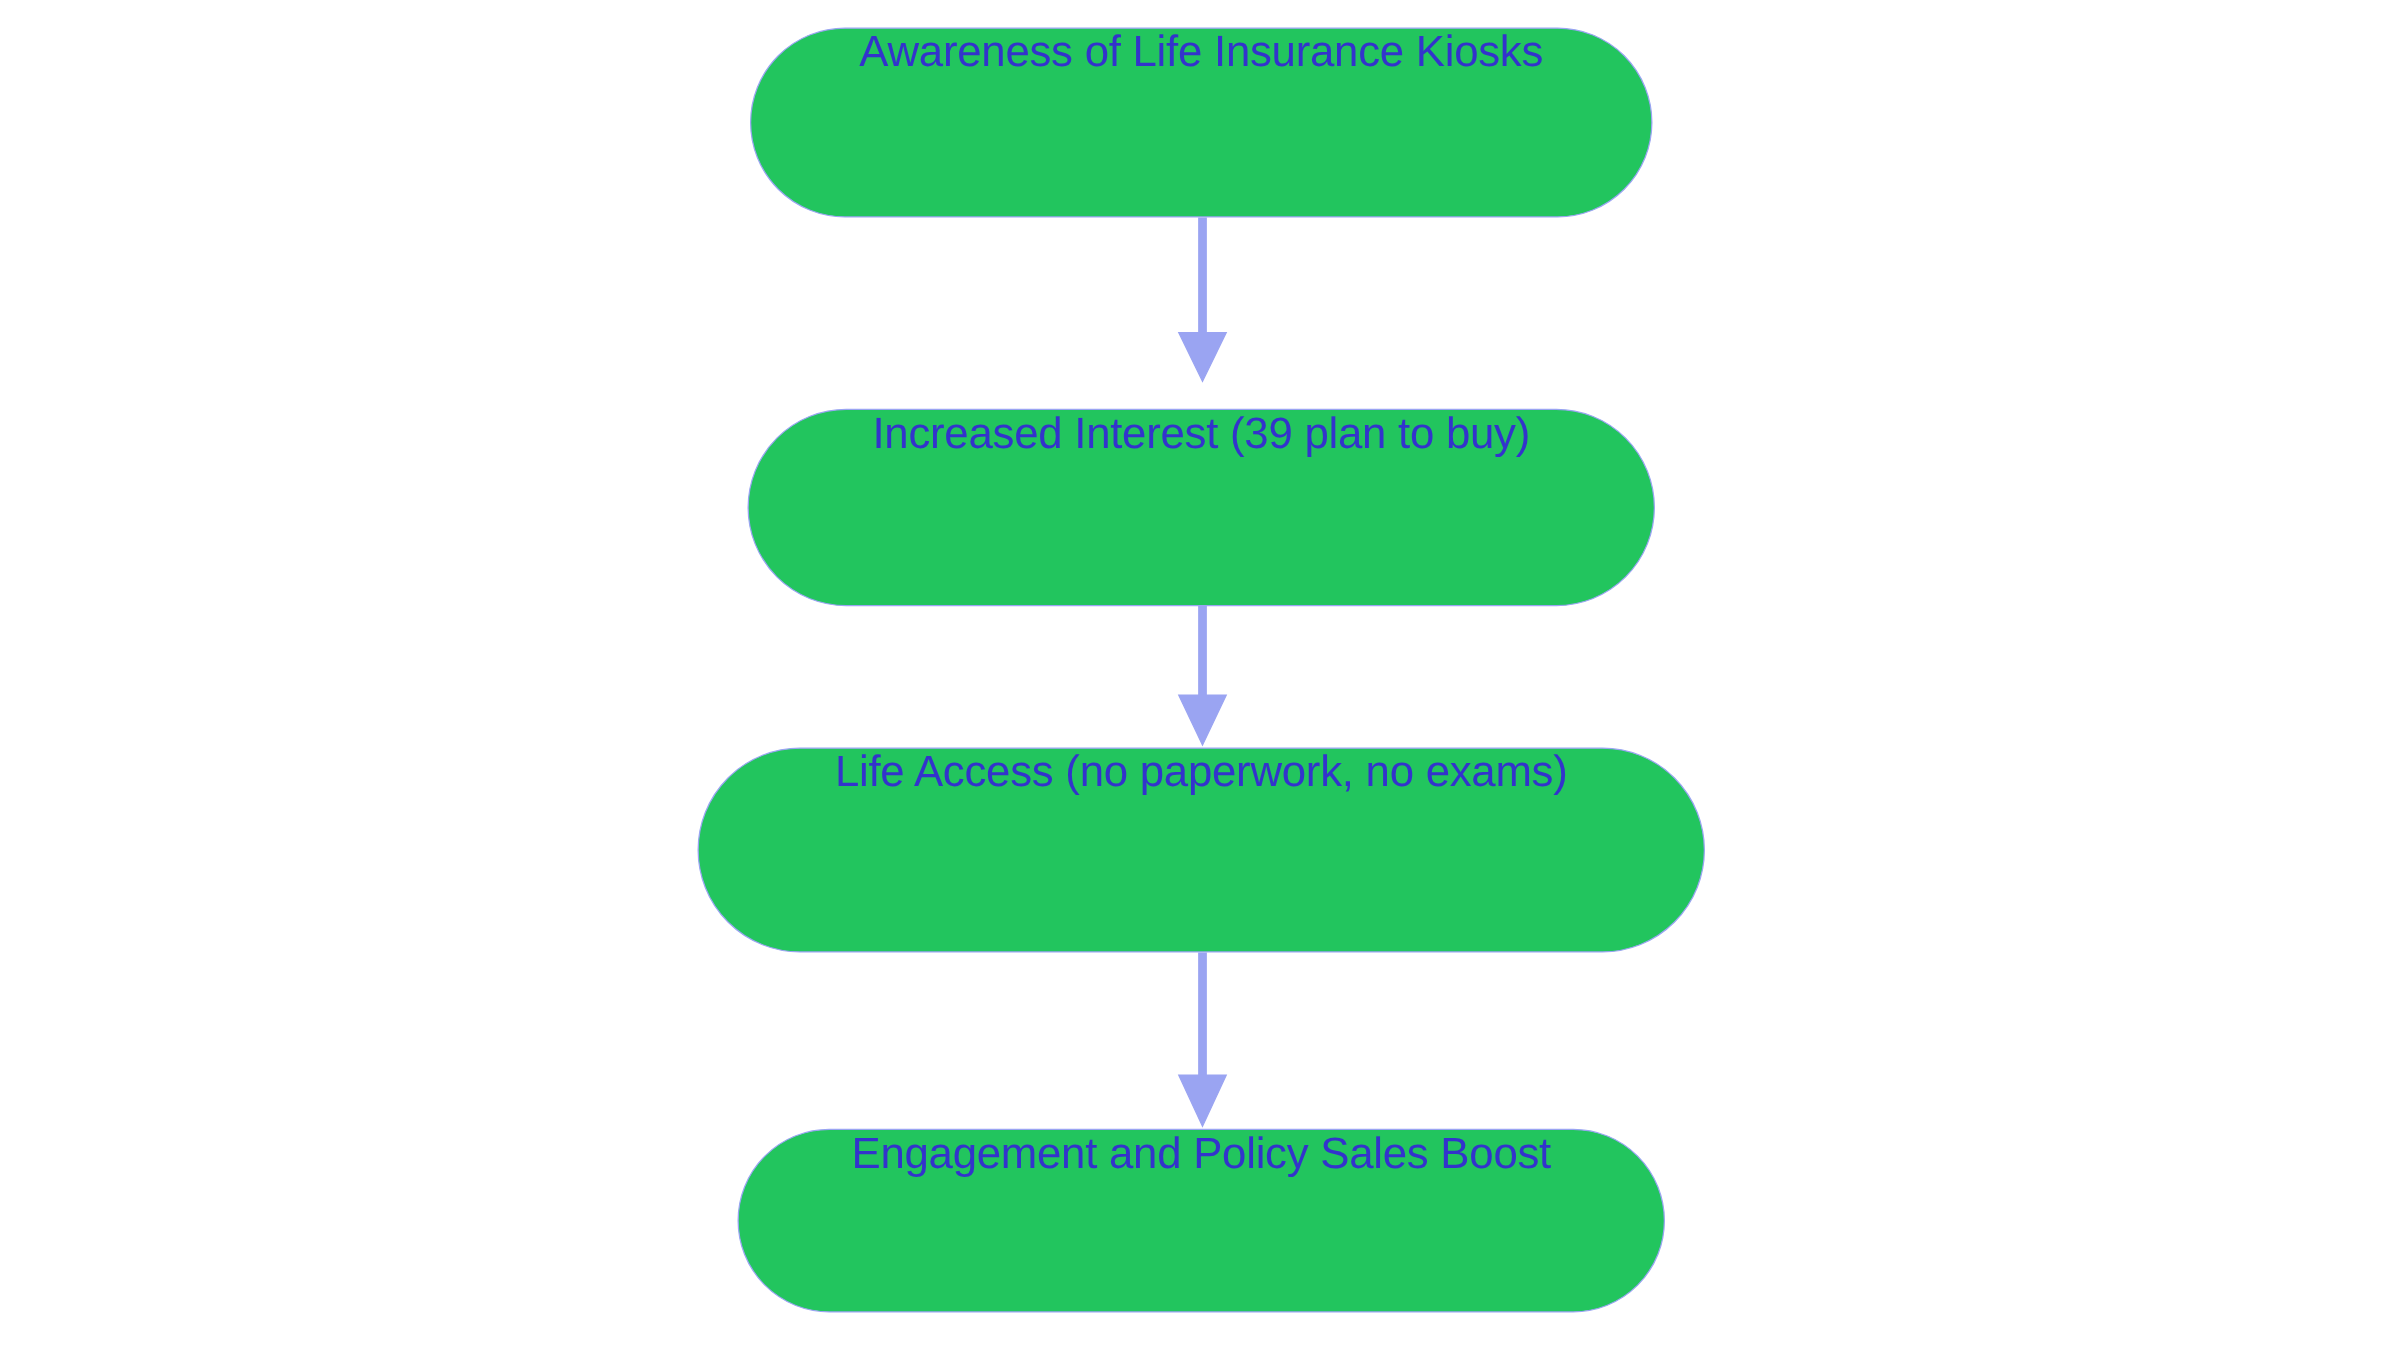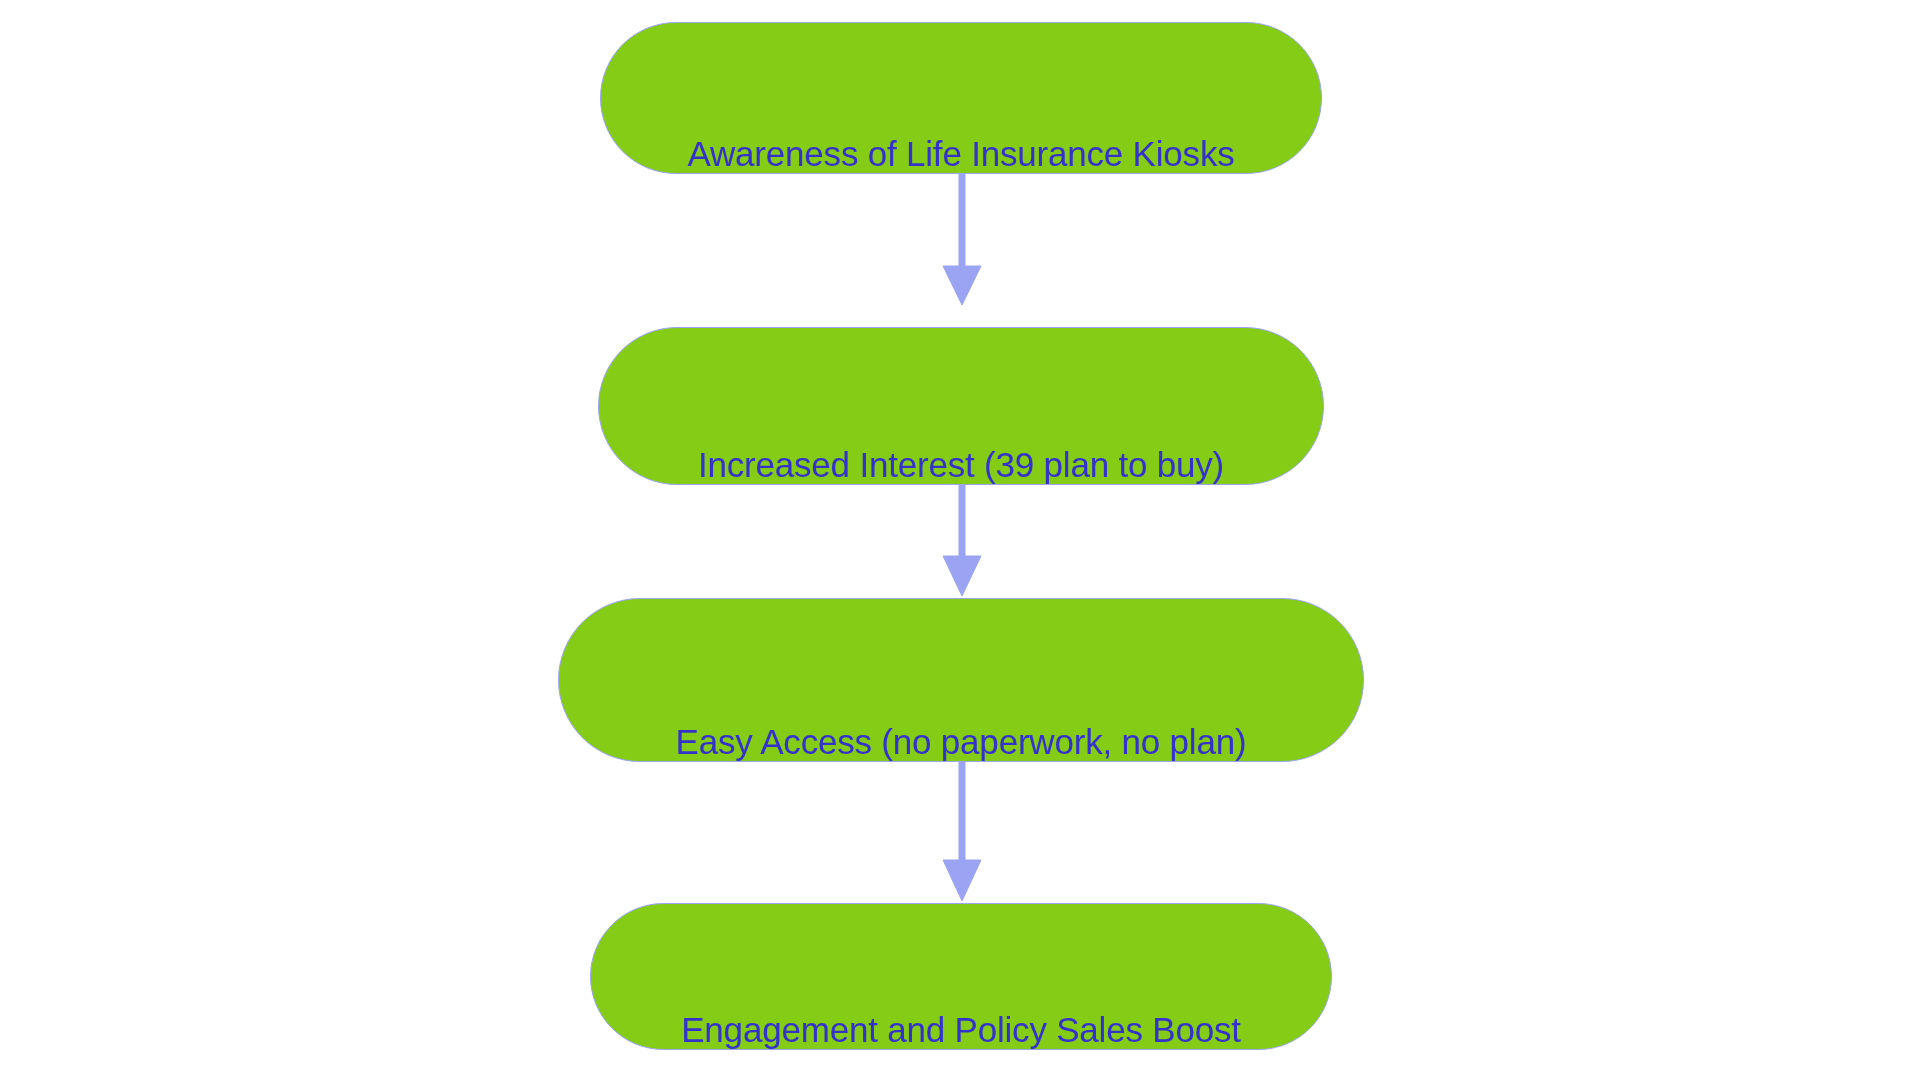--- a/index.html
+++ b/index.html
@@ -19,23 +19,23 @@
     position: relative;
     width: 1920px;
     height: 1083px;
     background: #ffffff;
   }
 
   .flow-node {
     position: absolute;
     box-sizing: border-box;
     display: flex;
-    align-items: flex-end;
+    align-items: flex-start;
     justify-content: center;
-    background: #84cc16;
+    background: #22c55e;
     border: 1.6px solid #9aa4f2;
     border-radius: 999px;
     color: #3333cc;
     font-size: 35px;
     font-weight: 400;
     letter-spacing: -0.2px;
     white-space: nowrap;
     line-height: 1.1;
     font-family: "Liberation Sans", "DejaVu Sans", sans-serif;
   }
@@ -86,20 +86,20 @@
 
   <div class="flow-node node-1">
     <span class="node-label">Awareness of Life Insurance Kiosks</span>
   </div>
 
   <div class="flow-node node-2">
     <span class="node-label">Increased Interest (39 plan to buy)</span>
   </div>
 
   <div class="flow-node node-3">
-    <span class="node-label">Easy Access (no paperwork, no plan)</span>
+    <span class="node-label">Life Access (no paperwork, no exams)</span>
   </div>
 
   <div class="flow-node node-4">
     <span class="node-label">Engagement and Policy Sales Boost</span>
   </div>
 
 </div>
 
 </body></html>

